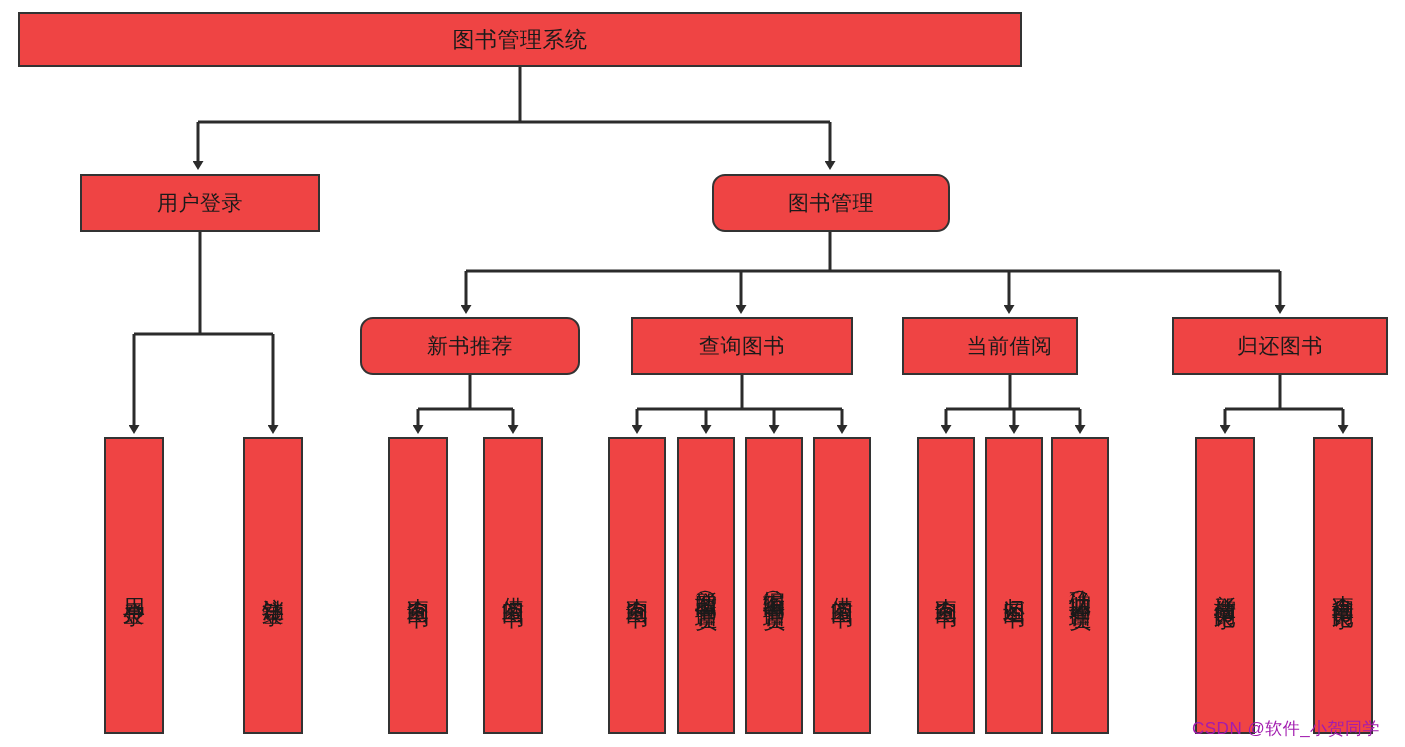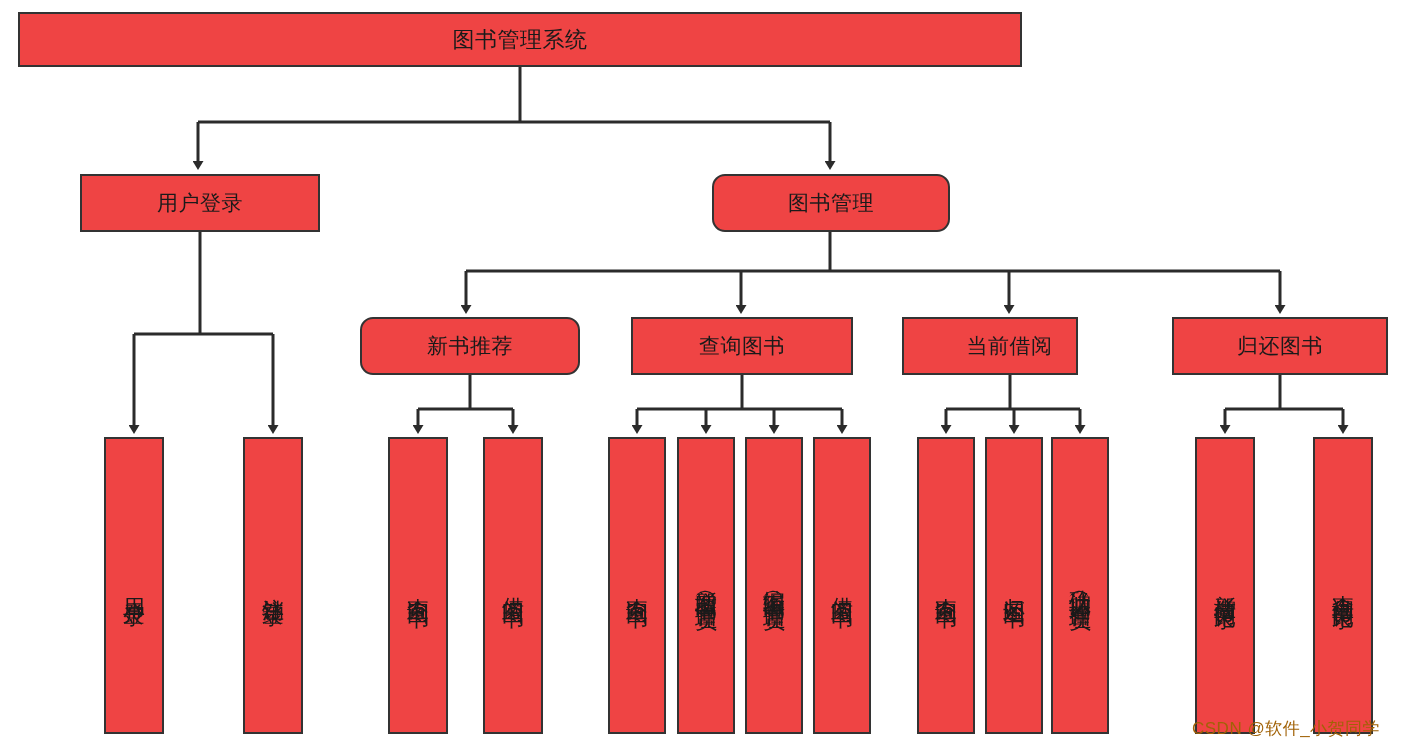--- a/index.html
+++ b/index.html
@@ -58,21 +58,21 @@
     writing-mode: vertical-rl;
     text-orientation: upright;
     font-size: 22px;
     letter-spacing: 3px;
     line-height: 1;
     max-height: 100%;
   }
   .watermark {
     position: absolute;
     font-size: 17px;
-    color: #a16207;
+    color: #a21caf;
     white-space: nowrap;
     letter-spacing: 0.5px;
   }
 </style>
 </head>
 <body>
 
 <div id="canvas">
 
   <svg id="edges" viewBox="0 0 1405 747" xmlns="http://www.w3.org/2000/svg">

